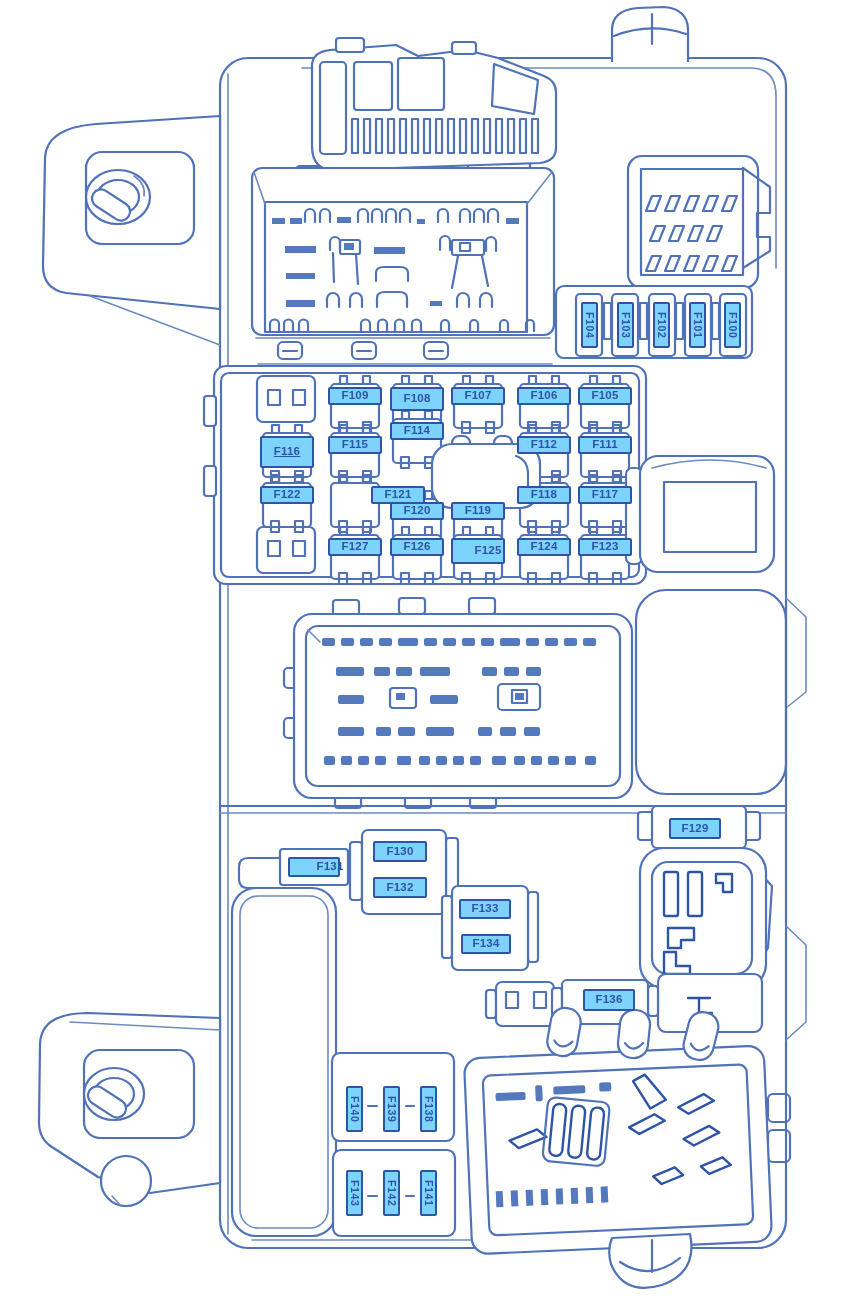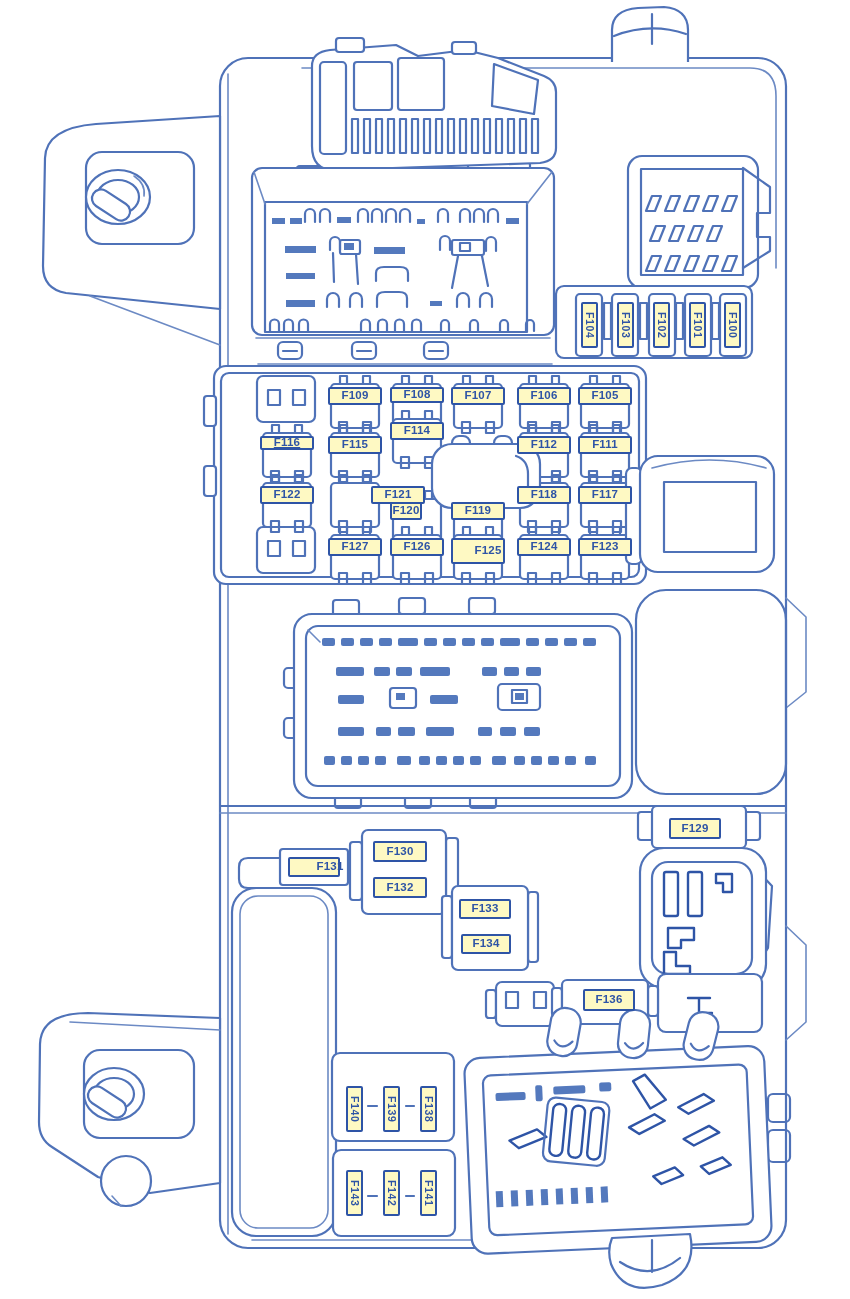--- a/index.html
+++ b/index.html
@@ -7,21 +7,21 @@
          font-family:"Liberation Sans",sans-serif;}
   .stage svg{position:absolute;left:0;top:0;}
   
   .s  {stroke:#4f72b8;stroke-width:2.2;fill:none;stroke-linejoin:round;stroke-linecap:round;}
   .sw {stroke:#4f72b8;stroke-width:2.2;fill:#ffffff;stroke-linejoin:round;}
   .t  {stroke:#6c8ac4;stroke-width:1.6;fill:none;stroke-linejoin:round;stroke-linecap:round;}
   .sd {stroke:#2e54a6;stroke-width:2.4;fill:none;stroke-linejoin:round;stroke-linecap:round;}
   .f  {fill:#5479bd;stroke:none;}
   
   #overlay{position:absolute;left:0;top:0;width:850px;height:1299px;}
-  .fl{position:absolute;box-sizing:border-box;background:#fef9c3;border:2px solid #2e54a6;
+  .fl{position:absolute;box-sizing:border-box;background:#7dd3fc;border:2px solid #2e54a6;
       border-radius:2px;color:#2e54a6;font-weight:bold;font-size:11.5px;line-height:1;
       display:flex;align-items:center;justify-content:center;letter-spacing:.2px;
       font-family:"Liberation Sans",sans-serif;}
   .fl.v{writing-mode:vertical-rl;text-orientation:mixed;font-size:10.5px;letter-spacing:.6px;}
 </style>
 </head>
 <body>
 
 <div class="stage">
 <svg width="850" height="1299" viewBox="0 0 850 1299">
@@ -527,34 +527,34 @@
   </g>
 </svg>
 
 <div id="overlay">
       <div class="fl v" style="left: 581px; top: 302px; width: 17px; height: 46px;">F104</div>
       <div class="fl v" style="left: 617px; top: 302px; width: 17px; height: 46px;">F103</div>
       <div class="fl v" style="left: 653px; top: 302px; width: 17px; height: 46px;">F102</div>
       <div class="fl v" style="left: 689px; top: 302px; width: 17px; height: 46px;">F101</div>
       <div class="fl v" style="left: 724px; top: 302px; width: 17px; height: 46px;">F100</div>
       <div class="fl" style="left: 328px; top: 387px; width: 54px; height: 18px;">F109</div>
-      <div class="fl" style="left: 390px; top: 387px; width: 54px; height: 16px;">F108</div>
+      <div class="fl" style="left: 390px; top: 387px; width: 54px; height: 24px;">F108</div>
       <div class="fl" style="left: 451px; top: 387px; width: 54px; height: 18px;">F107</div>
       <div class="fl" style="left: 517px; top: 387px; width: 54px; height: 18px;">F106</div>
       <div class="fl" style="left: 578px; top: 387px; width: 54px; height: 18px;">F105</div>
-      <div class="fl" style="left: 260px; top: 436px; width: 54px; height: 14px; text-decoration: underline;">F116</div>
+      <div class="fl" style="left: 260px; top: 436px; width: 54px; height: 32px; text-decoration: underline;">F116</div>
       <div class="fl" style="left: 328px; top: 436px; width: 54px; height: 18px;">F115</div>
       <div class="fl" style="left: 390px; top: 422px; width: 54px; height: 18px;">F114</div>
       <div class="fl" style="left: 517px; top: 436px; width: 54px; height: 18px;">F112</div>
       <div class="fl" style="left: 578px; top: 436px; width: 54px; height: 18px;">F111</div>
       <div class="fl" style="left: 260px; top: 486px; width: 54px; height: 18px;">F122</div>
       <div class="fl" style="left: 328px; top: 486px; width: 54px; height: 18px; margin-left: 43px;">F121</div>
       <div class="fl" style="left: 517px; top: 486px; width: 54px; height: 18px;">F118</div>
       <div class="fl" style="left: 578px; top: 486px; width: 54px; height: 18px;">F117</div>
-      <div class="fl" style="left: 390px; top: 502px; width: 32px; height: 18px;">F120</div>
+      <div class="fl" style="left: 390px; top: 502px; width: 54px; height: 18px;">F120</div>
       <div class="fl" style="left: 451px; top: 502px; width: 54px; height: 18px;">F119</div>
       <div class="fl" style="left: 328px; top: 538px; width: 54px; height: 18px;">F127</div>
       <div class="fl" style="left: 390px; top: 538px; width: 54px; height: 18px;">F126</div>
       <div class="fl" style="left: 451px; top: 538px; width: 54px; height: 26px; padding-left: 20px;">F125</div>
       <div class="fl" style="left: 517px; top: 538px; width: 54px; height: 18px;">F124</div>
       <div class="fl" style="left: 578px; top: 538px; width: 54px; height: 18px;">F123</div>
       <div class="fl" style="left: 288px; top: 857px; width: 52px; height: 20px; padding-left: 32px;">F131</div>
       <div class="fl" style="left: 373px; top: 841px; width: 54px; height: 21px;">F130</div>
       <div class="fl" style="left: 373px; top: 877px; width: 54px; height: 21px;">F132</div>
       <div class="fl" style="left: 459px; top: 899px; width: 52px; height: 20px;">F133</div>

